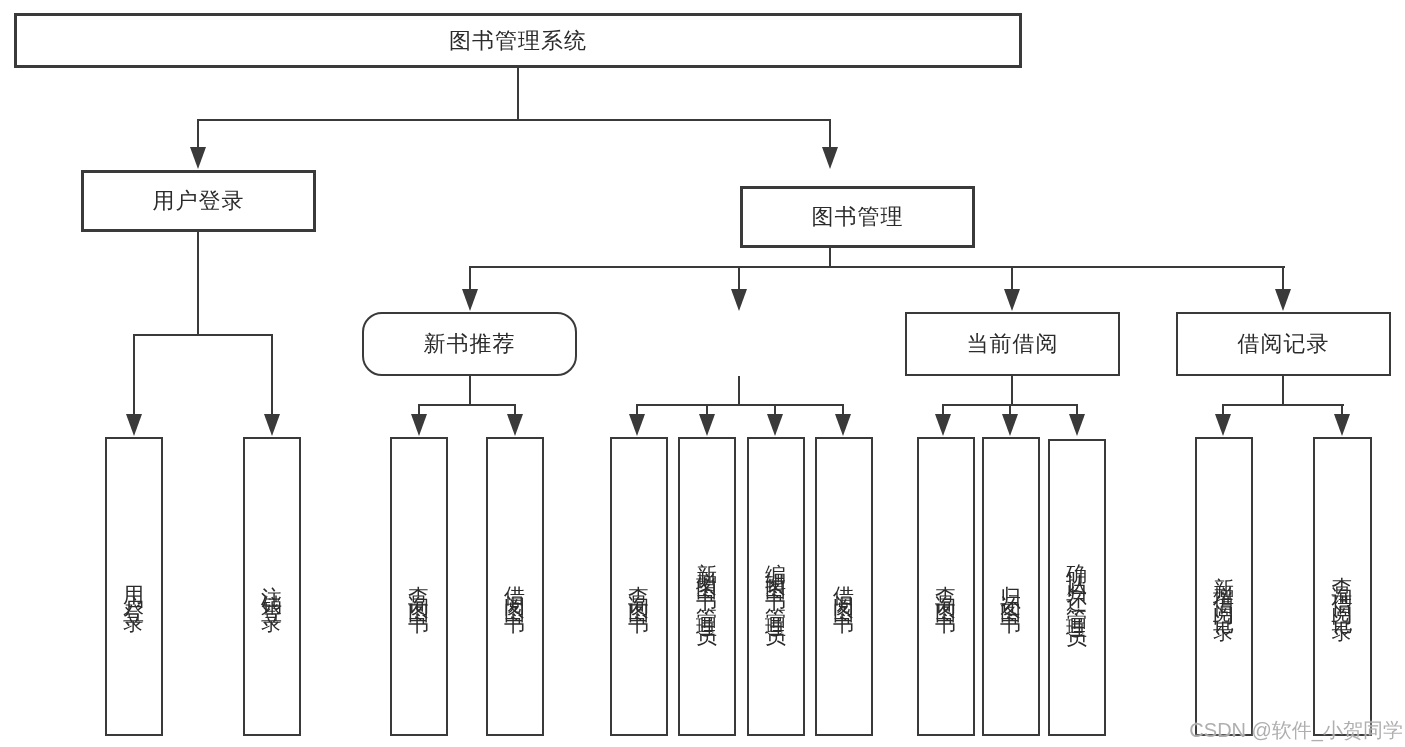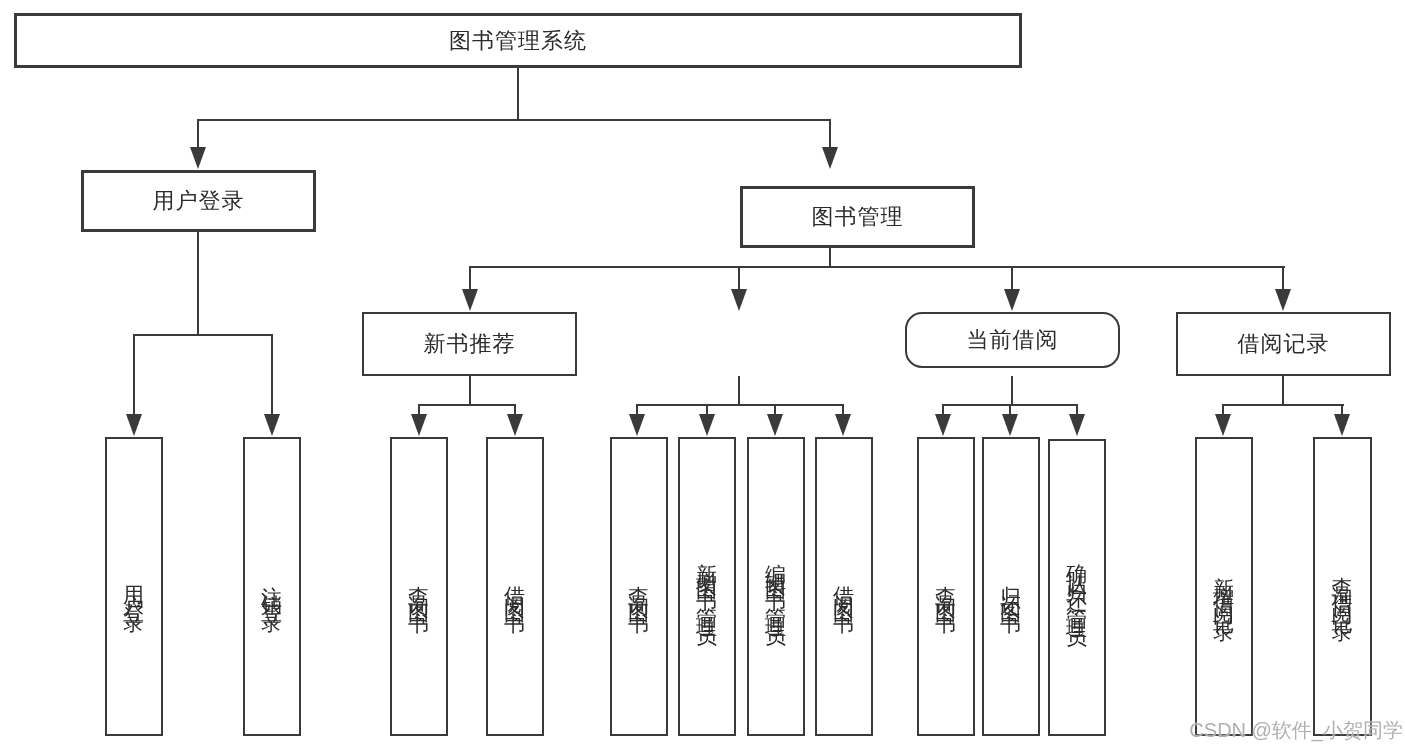--- a/index.html
+++ b/index.html
@@ -101,24 +101,24 @@
     <span class="hlabel">图书管理系统</span>
   </div>
 
   <div class="box bold-border" style="left:81px;top:170px;width:235px;height:62px;">
     <span class="hlabel">用户登录</span>
   </div>
   <div class="box bold-border" style="left:712px;top:186px;width:235px;height:62px;margin-left:28px;">
     <span class="hlabel">图书管理</span>
   </div>
 
-  <div class="box" style="left:362px;top:312px;width:215px;height:64px;">
+  <div class="box" style="left:362px;top:312px;width:215px;height:64px;border-radius:20px;">
     <span class="hlabel">新书推荐</span>
   </div>
-  <div class="box" style="left:905px;top:312px;width:215px;height:56px;border-radius:17px;">
+  <div class="box" style="left:905px;top:312px;width:215px;height:64px;">
     <span class="hlabel">当前借阅</span>
   </div>
   <div class="box" style="left:1176px;top:312px;width:215px;height:64px;">
     <span class="hlabel">借阅记录</span>
   </div>
 
   <div class="box" style="left:105px;top:437px;width:58px;height:299px;">
     <span class="vtext">用户登录</span>
   </div>
   <div class="box" style="left:243px;top:437px;width:58px;height:299px;">

